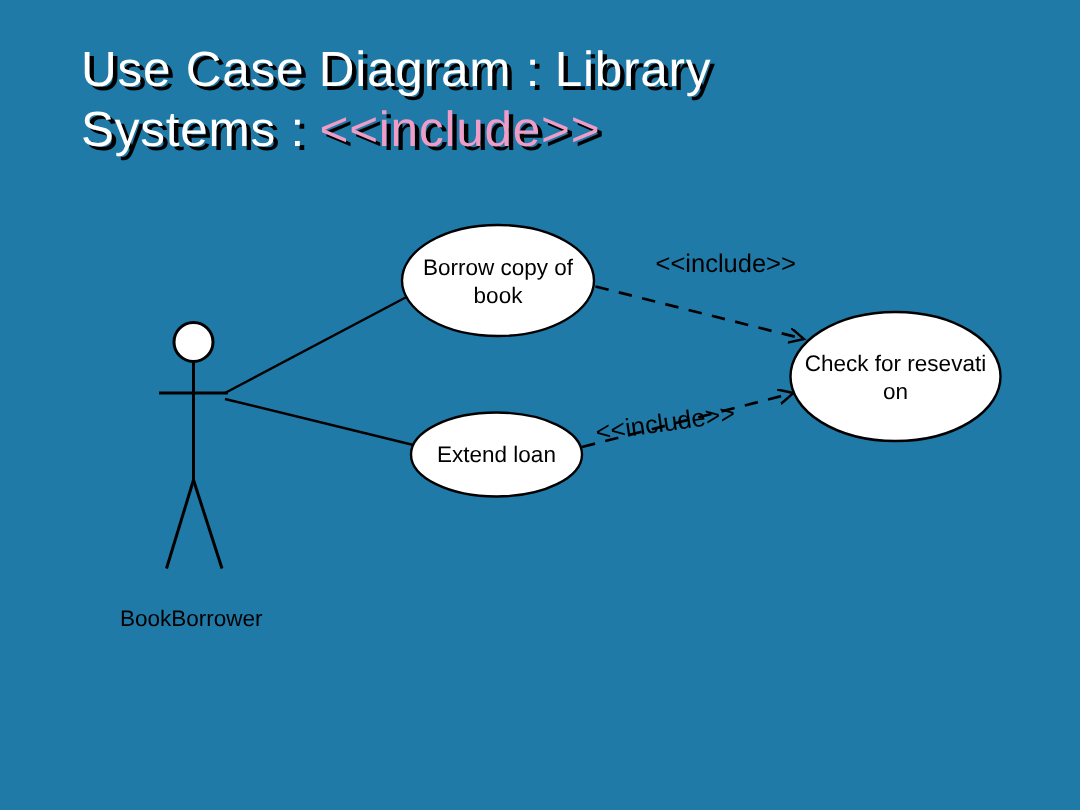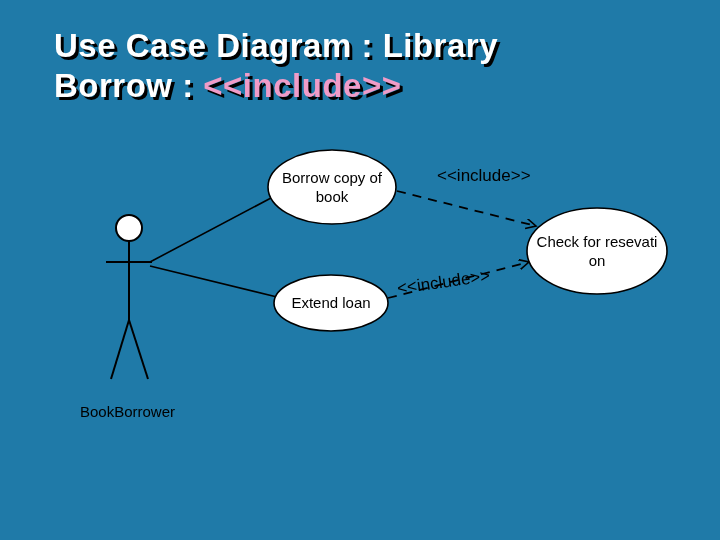--- a/index.html
+++ b/index.html
@@ -4,21 +4,21 @@
 <style>
   html,body{margin:0;padding:0;}
   body{width:720px;height:540px;overflow:hidden;background:#fff;}
   .slide{
     position:relative;width:720px;height:540px;
     background:var(--bg,#1f7aa8);
     font-family:"Liberation Sans",sans-serif;
   }
   .title{
     position:absolute;left:54px;top:26px;
-    font-size:33px;font-weight:bold;line-height:1.2;
+    font-size:33px;font-weight:normal;line-height:1.2;
     color:var(--title,#ffffff);
     text-shadow:3px 3px 0 #000;
     letter-spacing:.5px;
   }
   .include-pink{color:var(--pink,#f09cc8);}
   .diagram-svg{position:absolute;left:0;top:0;}
   .uc-ellipse{fill:var(--shape,#ffffff);stroke:#000;stroke-width:1.6;}
   .solid{stroke:#000;stroke-width:1.6;}
   .dashed{stroke:#000;stroke-width:1.8;fill:none;stroke-dasharray:9 7;}
   .svg-label{font-family:"Liberation Sans",sans-serif;fill:#000;font-size:15px;}
@@ -26,21 +26,21 @@
   .actor-part{stroke:#000;stroke-width:2;fill:none;}
   .actor-head{fill:#fff;stroke:#000;stroke-width:2;}
 </style>
 </head>
 <body>
 
 <div class="slide">
 
   <div class="title">
     <div>Use Case Diagram : Library</div>
-    <div><span>Borrow : </span><span class="include-pink">&lt;&lt;include&gt;&gt;</span></div>
+    <div><span>Systems : </span><span class="include-pink">&lt;&lt;include&gt;&gt;</span></div>
   </div>
 
   <svg class="diagram-svg" width="720" height="540" viewBox="0 0 720 540">
     <defs>
       <marker id="arrow" markerWidth="14" markerHeight="14" refX="10" refY="5" orient="auto" markerUnits="userSpaceOnUse">
         <path d="M0,0 L10,5 L0,10" fill="none" stroke="#000" stroke-width="1.6"></path>
       </marker>
     </defs>
 
     <line class="solid" x1="150" y1="262" x2="271" y2="198"></line>

